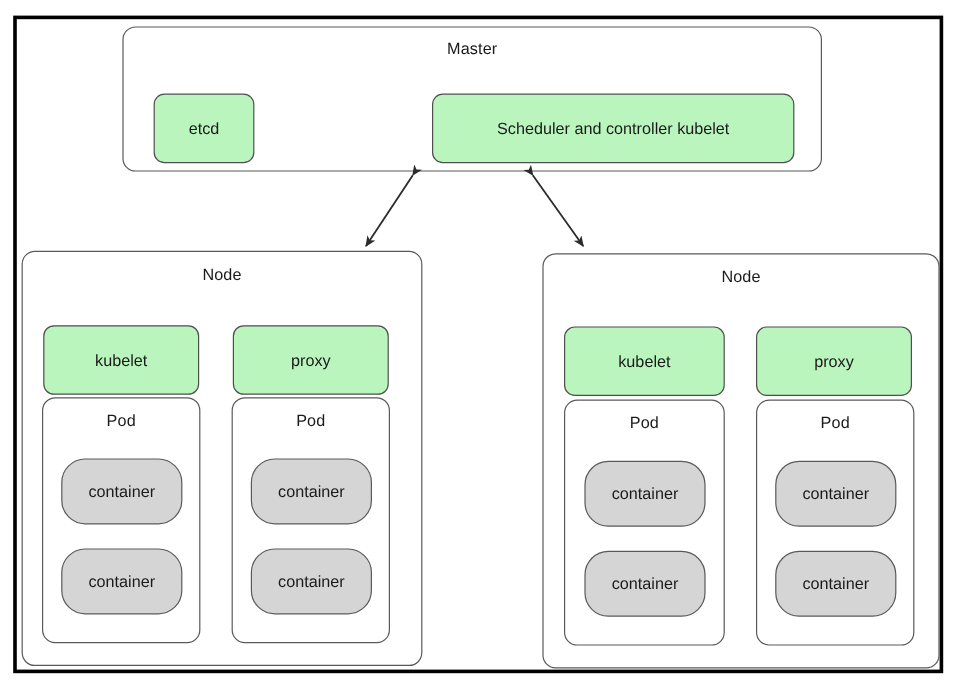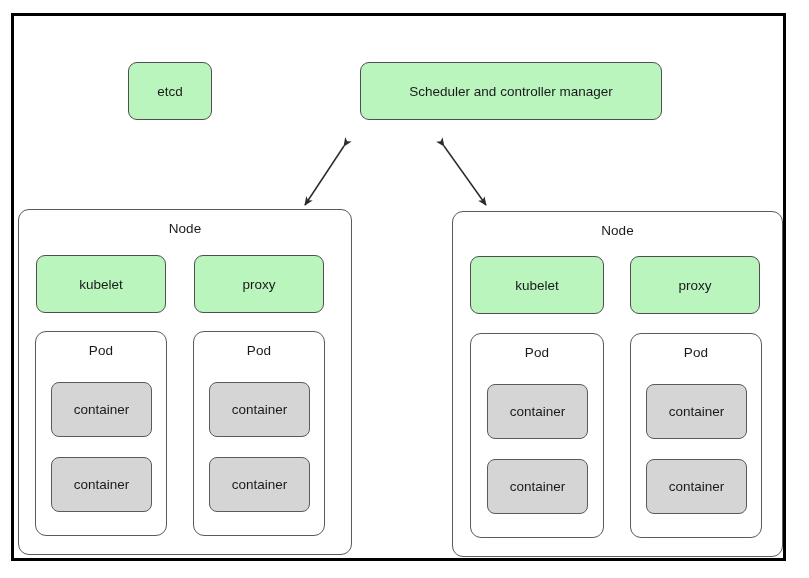--- a/index.html
+++ b/index.html
@@ -47,44 +47,47 @@
     border:1.4px solid #555555;
     border-radius:9px;
     display:flex;
     align-items:center;
     justify-content:center;
     font-size:13.5px;
     color:#1a1a1a;
     text-align:center;
     white-space:nowrap;
   }
-  .chip.green{ background:#b9f5bd; border-color:#4f4f4f; }
-  .chip.gray{  background:#d5d5d5; border-color:#5a5a5a; border-radius:8px;}
+  .chip.green{ background:#b9f5bd; border-color:#4f4f4f;margin-top:16px; }
+  .chip.gray{  background:#d5d5d5; border-color:#5a5a5a; border-radius:20px;}
 
   svg.arrows{
     position:absolute;left:0;top:0;
     width:809px;height:578px;
     pointer-events:none;
   }
 </style>
 </head>
 <body>
 
 <div id="canvas">
 
   <div class="outer-frame"></div>
 
+  <div class="box" style="left:102px;top:22px;width:583px;height:121px;">
+    <div class="box-title" style="top:11px;">Master</div>
+  </div>
 
   <div class="chip green" style="left:128px;top:62px;width:84px;height:58px;">
     <span>etcd</span>
   </div>
 
 
   <div class="chip green" style="left:360px;top:62px;width:302px;height:58px;">
-    <span>Scheduler and controller manager</span>
+    <span>Scheduler and controller kubelet</span>
   </div>
 
   <svg class="arrows" viewBox="0 0 809 578" xmlns="http://www.w3.org/2000/svg">
     <defs>
       <marker id="ah" markerWidth="7" markerHeight="7" refX="5.4" refY="2.6" orient="auto" markerUnits="strokeWidth">
         <path d="M0,0 L6,2.6 L0,5.2 L1.6,2.6 z" fill="#2b2b2b"></path>
       </marker>
     </defs>
     <line x1="344" y1="146" x2="305" y2="205" stroke="#2b2b2b" stroke-width="1.5" marker-start="url(#ah)" marker-end="url(#ah)"></line>
     <line x1="444" y1="146" x2="486" y2="205" stroke="#2b2b2b" stroke-width="1.5" marker-start="url(#ah)" marker-end="url(#ah)"></line>

